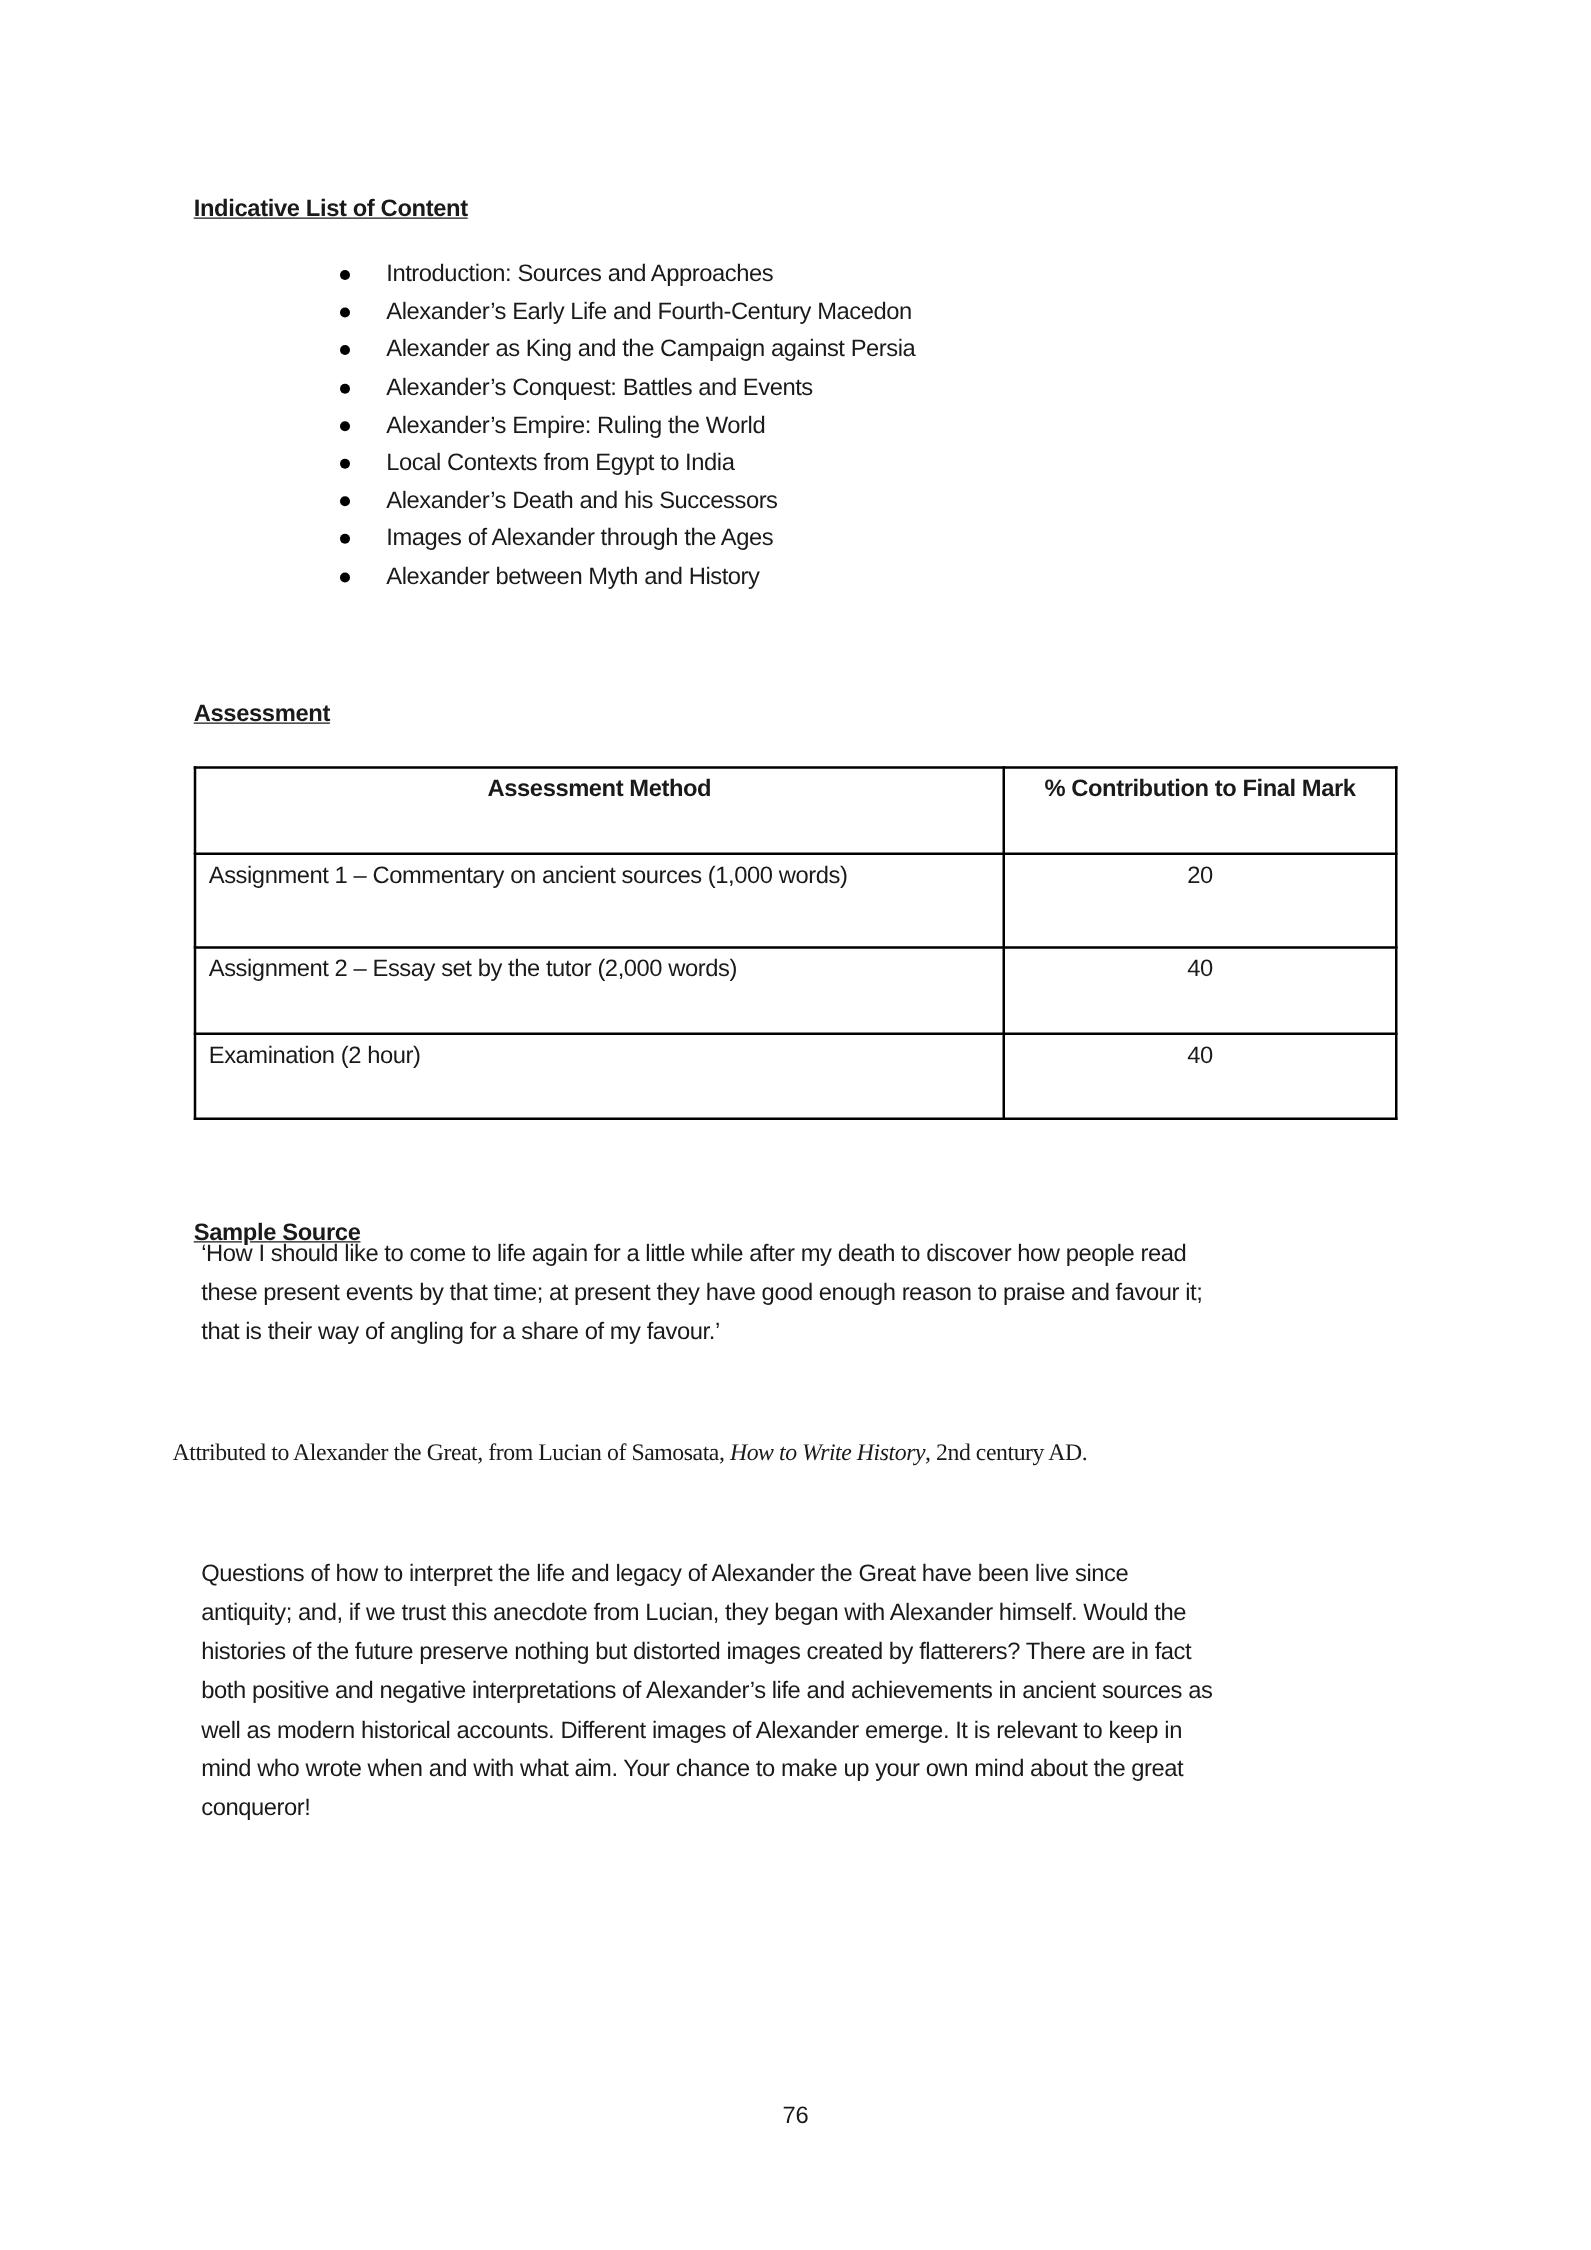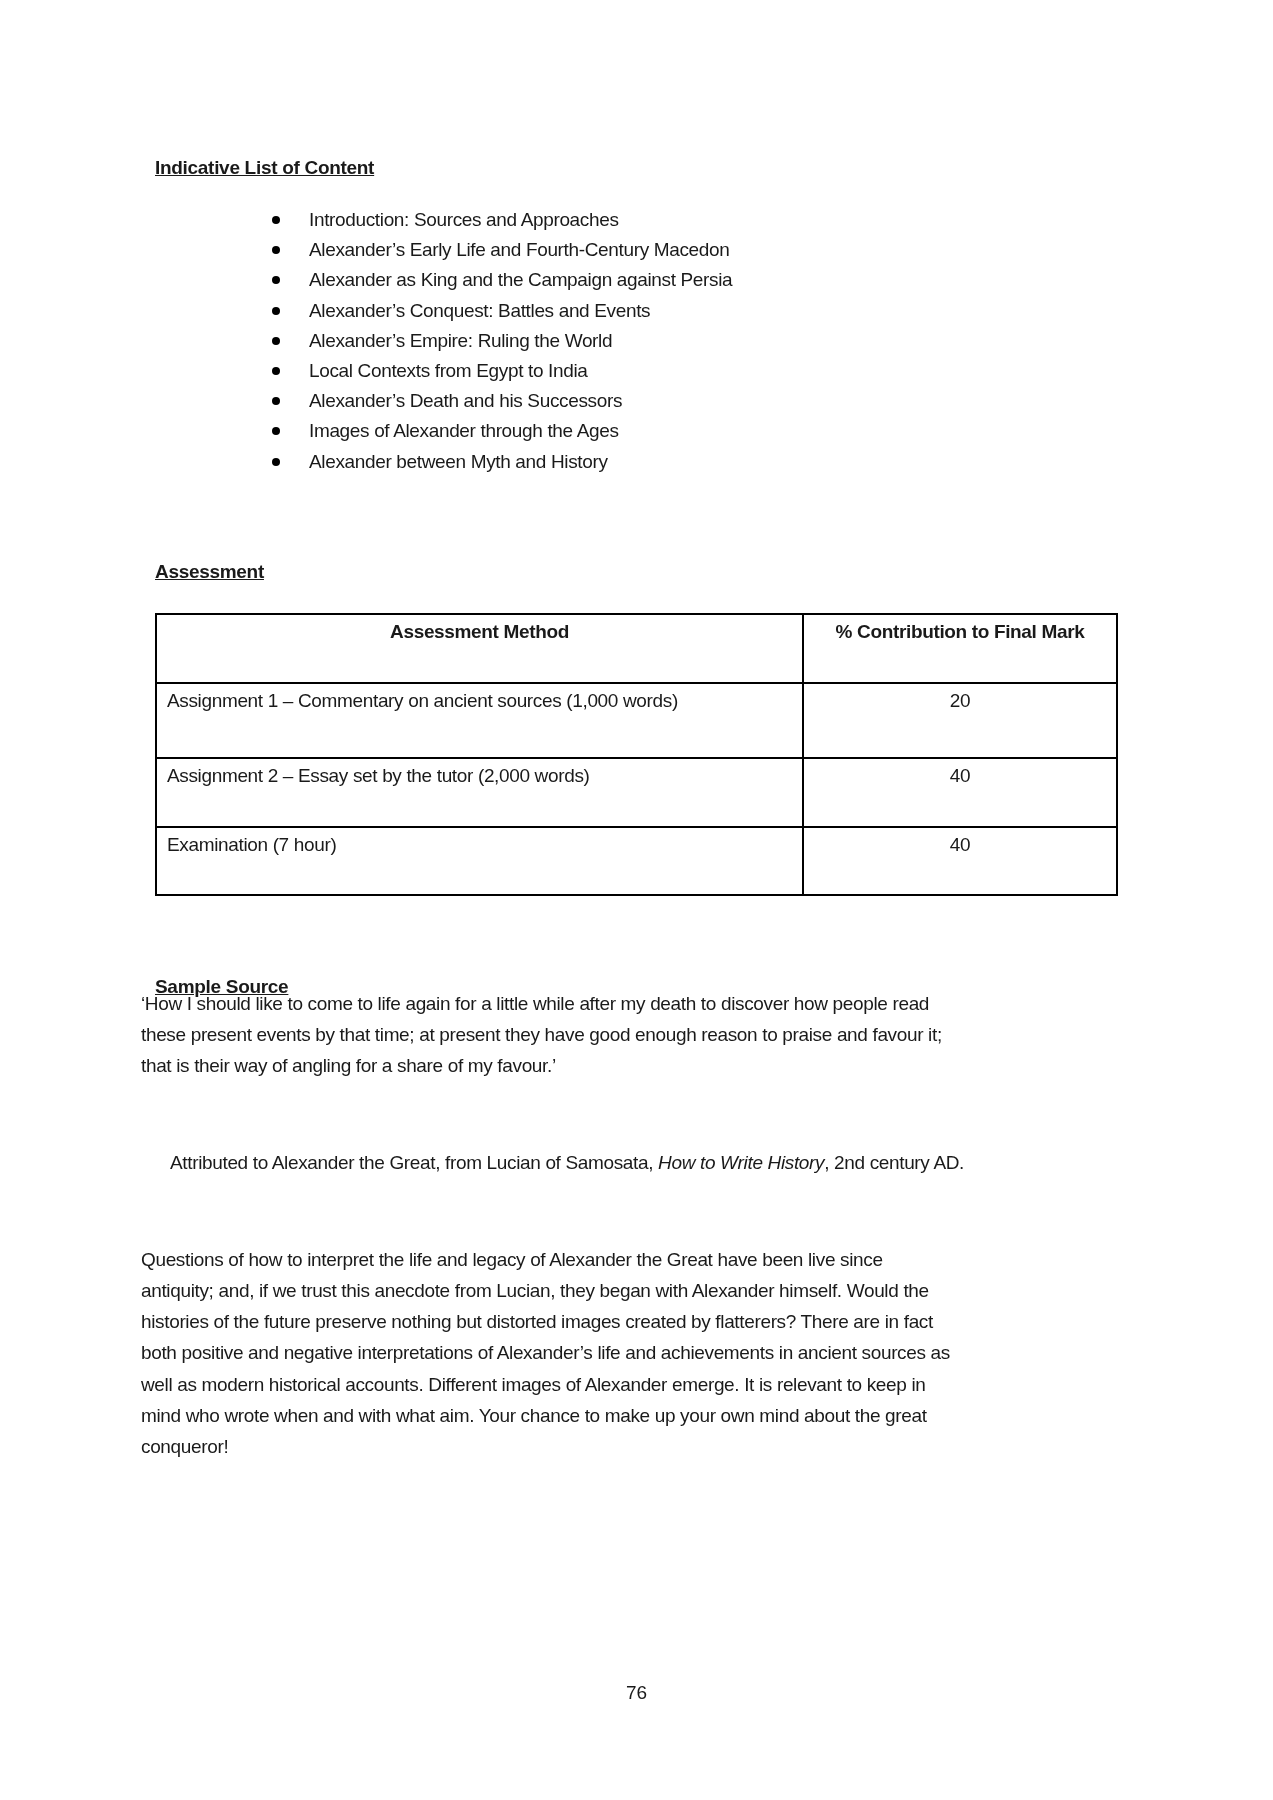--- a/index.html
+++ b/index.html
@@ -11,21 +11,21 @@
   .bullets li { position:relative; height:30.2px; line-height:30.2px; font-size:19px; letter-spacing:-0.35px; white-space:nowrap; padding-left:37px; }
   .bullets li .dot { position:absolute; left:0; top:11px; width:8px; height:8px; border-radius:50%; background:#000; }
   table.assess { position:absolute; left:155px; top:613px; width:963px; border-collapse:collapse; font-size:19px; letter-spacing:-0.35px; }
   table.assess td, table.assess th { border:2px solid #000; vertical-align:top; padding:6px 10px 11px 10px; }
   table.assess th { font-weight:bold; text-align:center; height:50px; }
   table.assess tr.r1 td { height:56px; }
   table.assess tr.r2 td { height:50px;margin-top:48px; }
   table.assess tr.r3 td { height:49px; }
   table.assess td.pct { text-align:center; width:292px; }
   table.assess th.pct-h { width:292px; padding:6px 4px 0 4px; white-space:nowrap; }
-  .quote-line, .para-line { left:141px; }
+  .quote-line, .para-line { left:161px; }
   em { font-style:italic; }
   .page-num { left:0; width:1273px; text-align:center; top:1682px; font-size:19px; }
 </style>
 </head>
 <body>
 
 <div class="abs heading" style="top:157px;">Indicative List of Content</div>
 
 <ul class="abs bullets">
   <li><span class="dot"></span><span>Introduction: Sources and Approaches</span></li>
@@ -49,33 +49,33 @@
   </tr>
   <tr class="r1">
     <td>Assignment 1 – Commentary on ancient sources (1,000 words)</td>
     <td class="pct">20</td>
   </tr>
   <tr class="r2">
     <td>Assignment 2 – Essay set by the tutor (2,000 words)</td>
     <td class="pct">40</td>
   </tr>
   <tr class="r3">
-    <td>Examination (7 hour)</td>
+    <td>Examination (2 hour)</td>
     <td class="pct">40</td>
   </tr>
 </tbody>
   </table>
 
 <div class="abs heading" style="top:976px;">Sample Source</div>
 
 <div class="abs body-text quote-line" style="top:993px;">‘How I should like to come to life again for a little while after my death to discover how people read</div>
 <div class="abs body-text quote-line" style="top:1024px;">these present events by that time; at present they have good enough reason to praise and favour it;</div>
 <div class="abs body-text quote-line" style="top:1055px;">that is their way of angling for a share of my favour.’</div>
 
-<div class="abs body-text" style="top:1152px; left:170px;"><span>Attributed to Alexander the Great, from Lucian of Samosata, </span><em>How to Write History</em><span>, 2nd century AD.</span></div>
+<div class="abs body-text" style="top:1152px; left:138px;font-family:Liberation Serif, serif;"><span>Attributed to Alexander the Great, from Lucian of Samosata, </span><em>How to Write History</em><span>, 2nd century AD.</span></div>
 
 <div class="abs body-text para-line" style="top:1249px;">Questions of how to interpret the life and legacy of Alexander the Great have been live since</div>
 <div class="abs body-text para-line" style="top:1280px;">antiquity; and, if we trust this anecdote from Lucian, they began with Alexander himself. Would the</div>
 <div class="abs body-text para-line" style="top:1311px;text-align:right;">histories of the future preserve nothing but distorted images created by flatterers? There are in fact</div>
 <div class="abs body-text para-line" style="top:1342px;">both positive and negative interpretations of Alexander’s life and achievements in ancient sources as</div>
 <div class="abs body-text para-line" style="top:1374px;">well as modern historical accounts. Different images of Alexander emerge. It is relevant to keep in</div>
 <div class="abs body-text para-line" style="top:1405px;">mind who wrote when and with what aim. Your chance to make up your own mind about the great</div>
 <div class="abs body-text para-line" style="top:1436px;">conqueror!</div>
 
 <div class="abs page-num">76</div>

